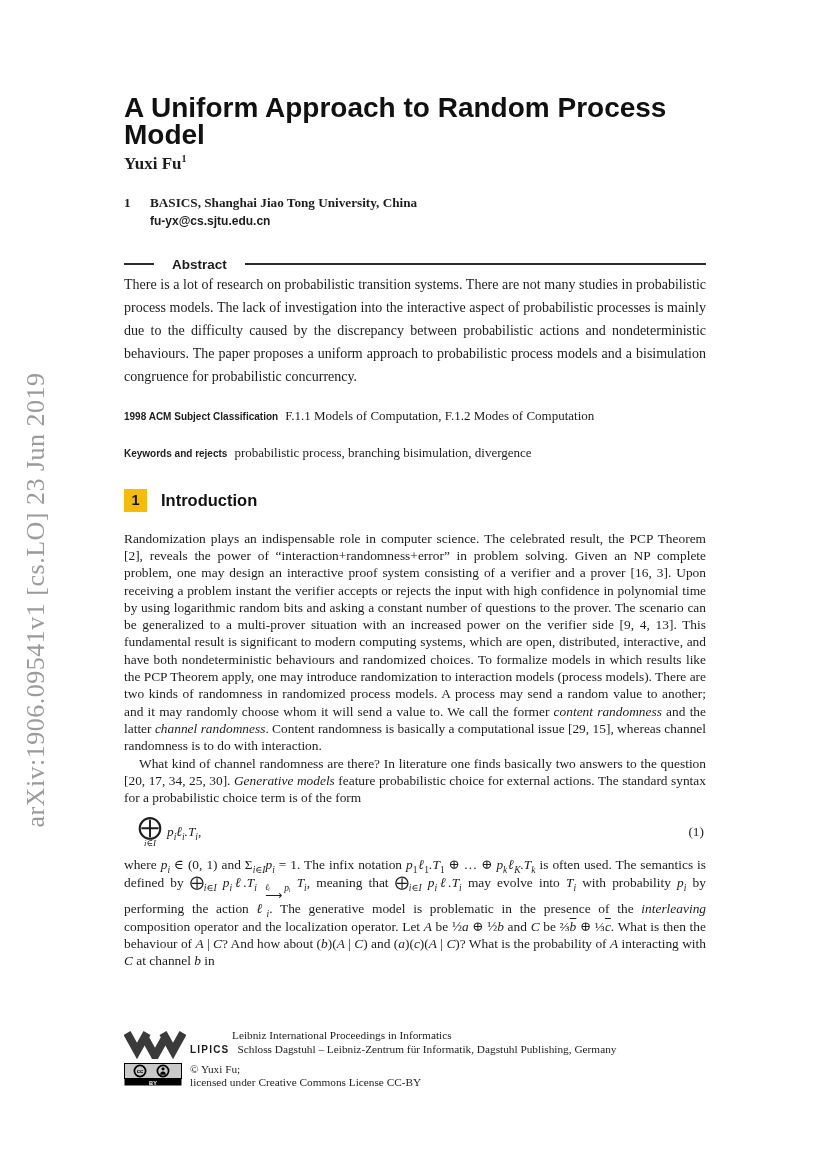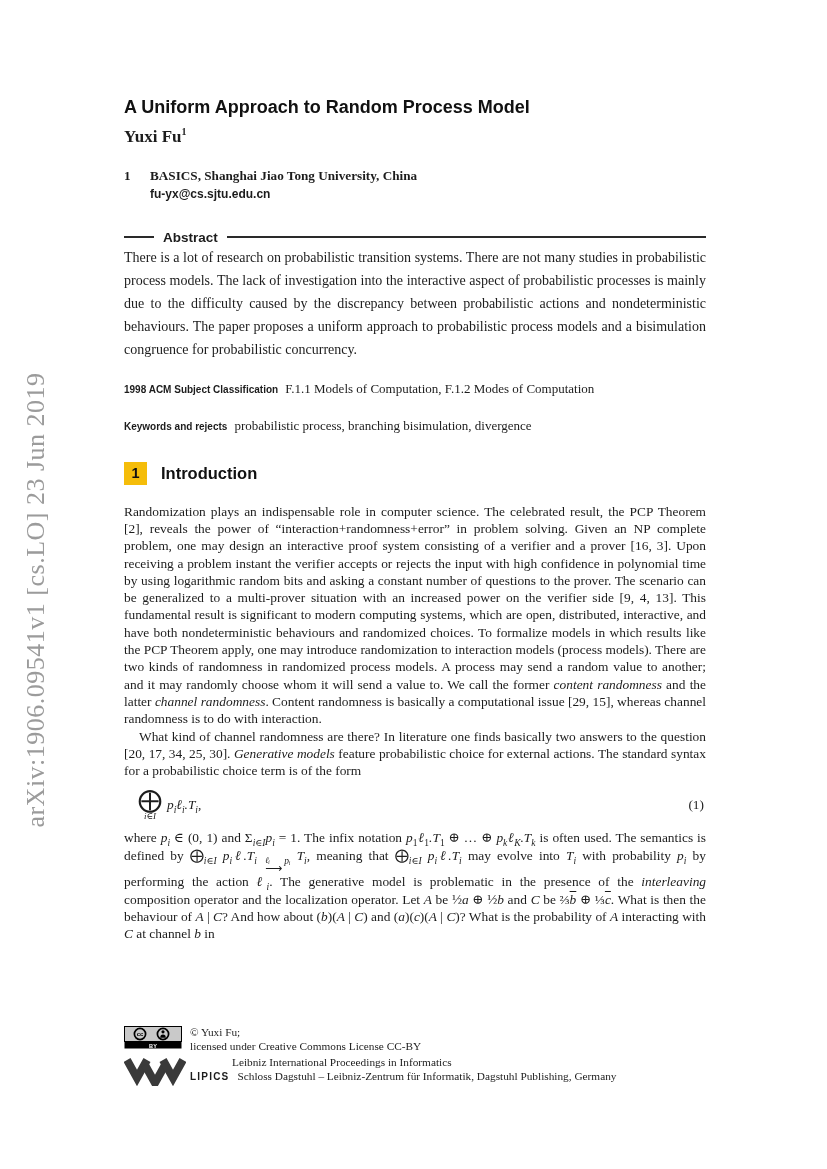--- a/index.html
+++ b/index.html
@@ -3,28 +3,28 @@
 <meta charset="utf-8">
 <style>
   html,body{margin:0;padding:0;background:#e8e8e8;}
   .page{position:relative;width:827px;height:1169px;background:#ffffff;margin:0 auto;overflow:hidden;
         font-family:"Liberation Serif","DejaVu Serif",serif;color:#1c1c1c;}
   .arxiv{position:absolute;left:36px;top:600px;transform:translate(-50%,-50%) rotate(-90deg);
          white-space:nowrap;font-size:26px;color:#9b9b9b;letter-spacing:0.5px;
          font-family:"Liberation Serif","DejaVu Serif",serif;}
   .content{position:absolute;left:124px;top:94px;width:582px;}
   h1.title{margin:0;font-family:"Liberation Sans","DejaVu Sans",sans-serif;font-weight:700;
-           font-size:18px;line-height:27px;color:#111;}
+           font-size:28px;line-height:27px;color:#111;}
   .author{margin-top:5px;font-size:17px;font-weight:700;}
   .author sup{font-size:10px;font-weight:700;}
   .affil{margin-top:21px;display:flex;font-size:13.2px;font-weight:700;}
   .affil .num{width:26px;flex:0 0 26px;}
   .affil .email{font-family:Liberation Sans, sans-serif;font-weight:700;
                 font-size:12px;margin-top:3px;}
-  .abs-head{margin-top:29px;display:flex;align-items:center;}
+  .abs-head{margin-top:29px;display:flex;align-items:center;gap:9px;}
   .abs-head .rule{height:1.4px;background:#2a2a2a;}
   .abs-head .rule.short{width:30px;margin-right:9px;}
   .abs-head .rule.long{flex:1;margin-left:9px;}
   .abs-head .lab{font-family:"Liberation Sans","DejaVu Sans",sans-serif;font-weight:700;font-size:13.5px;}
   .abs-text{margin-top:1px;font-size:14px;line-height:23px;text-align:justify;}
   .meta{margin-top:19px;font-size:13px;line-height:17px;}
   .meta .lab{font-family:"Liberation Sans","DejaVu Sans",sans-serif;font-weight:700;font-size:10px;
              margin-right:7px;}
   .sec-head{margin-top:27px;display:flex;align-items:center;}
   .numbox{width:23px;height:23px;background:#F5BD0A;display:flex;align-items:center;justify-content:center;
@@ -108,49 +108,49 @@
       <span class="eq-num">(1)</span>
     </div>
 
     <p class="para"><span>where </span><span class="i">p</span><sub class="it">i</sub><span> ∈ (0, 1) and Σ</span><sub class="it">i∈I</sub><span class="i">p</span><sub class="it">i</sub><span> = 1.  The infix notation </span><span class="i">p</span><sub>1</sub><span class="i">ℓ</span><sub>1</sub><span class="i">.T</span><sub>1</sub><span> ⊕ … ⊕ </span><span class="i">p</span><sub class="it">k</sub><span class="i">ℓ</span><sub class="it">K</sub><span class="i">.T</span><sub class="it">k</sub><span> is often used. The semantics is defined by </span><span class="big">⨁</span><sub class="it">i∈I</sub><span class="i"> p</span><sub class="it">i</sub><span class="i">ℓ.T</span><sub class="it">i</sub><span> </span><span class="xarr">
           <span class="xarr-top">ℓᵢ</span>
           <span class="xarr-bot">⟶</span>
         </span><sub class="it">pᵢ</sub><span class="i"> T</span><sub class="it">i</sub><span>, meaning that </span><span class="big">⨁</span><sub class="it">i∈I</sub><span class="i"> p</span><sub class="it">i</sub><span class="i">ℓ.T</span><sub class="it">i</sub><span> may evolve into </span><span class="i">T</span><sub class="it">i</sub><span> with probability </span><span class="i">p</span><sub class="it">i</sub><span> by performing the action </span><span class="i">ℓ</span><sub class="it">i</sub><span>.  The generative model is problematic in the presence of the </span><span class="i">interleaving</span><span> composition operator and the localization operator.  Let </span><span class="i">A</span><span> be ½</span><span class="i">a</span><span> ⊕ ½</span><span class="i">b</span><span> and </span><span class="i">C</span><span> be ⅔</span><span class="ov">b</span><span> ⊕ ⅓</span><span class="ov">c</span><span>.  What is then the behaviour of </span><span class="i">A</span><span> | </span><span class="i">C</span><span>?  And how about (</span><span class="i">b</span><span>)(</span><span class="i">A</span><span> | </span><span class="i">C</span><span>) and (</span><span class="i">a</span><span>)(</span><span class="i">c</span><span>)(</span><span class="i">A</span><span> | </span><span class="i">C</span><span>)? What is the probability of </span><span class="i">A</span><span> interacting with </span><span class="i">C</span><span> at channel </span><span class="i">b</span><span> in</span></p>
   </div>
 
   <div class="footer">
+    <div class="f-row" style="margin-top:3px;">
+      <div class="f-logo">
+        <svg width="62" height="30" viewBox="0 0 62 30">
+          <path d="M3 4 L13 22 L23 4" stroke="#3a3a3a" stroke-width="8" fill="none"></path>
+          <path d="M21 9 L31 27 L41 9" stroke="#3a3a3a" stroke-width="8" fill="none"></path>
+          <path d="M39 4 L49 22 L59 4" stroke="#3a3a3a" stroke-width="8" fill="none"></path>
+        </svg>
+      </div>
+      <div>
+        <div class="f-series">Leibniz International Proceedings in Informatics</div>
+        <div class="f-pubrow">
+          <span class="lipics-word">LIPICS</span>
+          <span>Schloss Dagstuhl – Leibniz-Zentrum für Informatik, Dagstuhl Publishing, Germany</span>
+        </div>
+      </div>
+    </div>
     <div class="f-row">
       <div class="f-logo">
         <svg width="58" height="23" viewBox="0 0 58 23">
           <rect x="0.5" y="0.5" width="57" height="15" fill="#c9c9c9" stroke="#000"></rect>
           <circle cx="16" cy="8" r="5.6" fill="none" stroke="#000" stroke-width="1.7"></circle>
           <text x="16" y="10.3" text-anchor="middle" font-size="6" font-weight="bold" font-family="Liberation Sans, sans-serif">cc</text>
           <circle cx="39" cy="8" r="5.6" fill="none" stroke="#000" stroke-width="1.7"></circle>
           <circle cx="39" cy="5.8" r="1.6" fill="#000"></circle>
           <path d="M36.2 11.8 Q36.2 8.4 39 8.4 Q41.8 8.4 41.8 11.8 Z" fill="#000"></path>
           <rect x="0.5" y="16" width="57" height="6.5" fill="#000"></rect>
           <text x="29" y="21.6" text-anchor="middle" font-size="5.6" font-weight="bold" fill="#fff" font-family="Liberation Sans, sans-serif">BY</text>
         </svg>
       </div>
       <div>
         <div>© Yuxi Fu;</div>
         <div>licensed under Creative Commons License CC-BY</div>
       </div>
     </div>
-    <div class="f-row" style="margin-top:3px;">
-      <div class="f-logo">
-        <svg width="62" height="30" viewBox="0 0 62 30">
-          <path d="M3 4 L13 22 L23 4" stroke="#3a3a3a" stroke-width="8" fill="none"></path>
-          <path d="M21 9 L31 27 L41 9" stroke="#3a3a3a" stroke-width="8" fill="none"></path>
-          <path d="M39 4 L49 22 L59 4" stroke="#3a3a3a" stroke-width="8" fill="none"></path>
-        </svg>
-      </div>
-      <div>
-        <div class="f-series">Leibniz International Proceedings in Informatics</div>
-        <div class="f-pubrow">
-          <span class="lipics-word">LIPICS</span>
-          <span>Schloss Dagstuhl – Leibniz-Zentrum für Informatik, Dagstuhl Publishing, Germany</span>
-        </div>
-      </div>
-    </div>
   </div>
 
 </div>
 
 </body></html>

